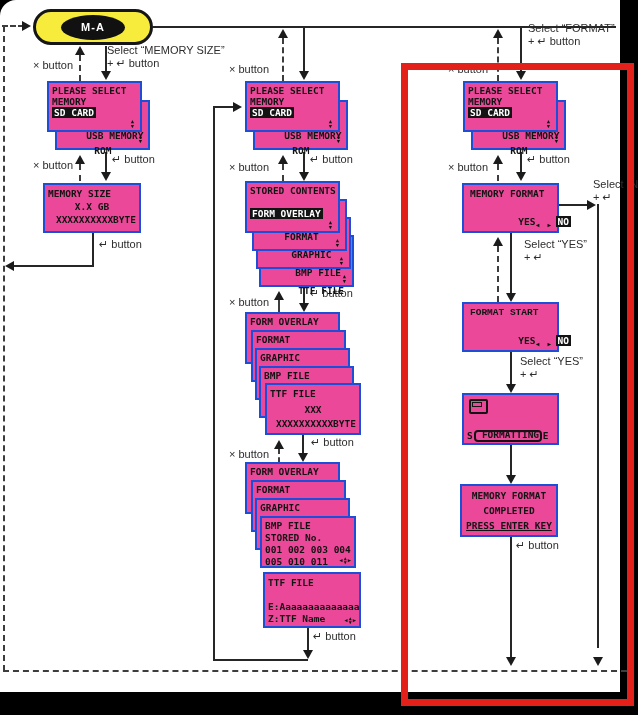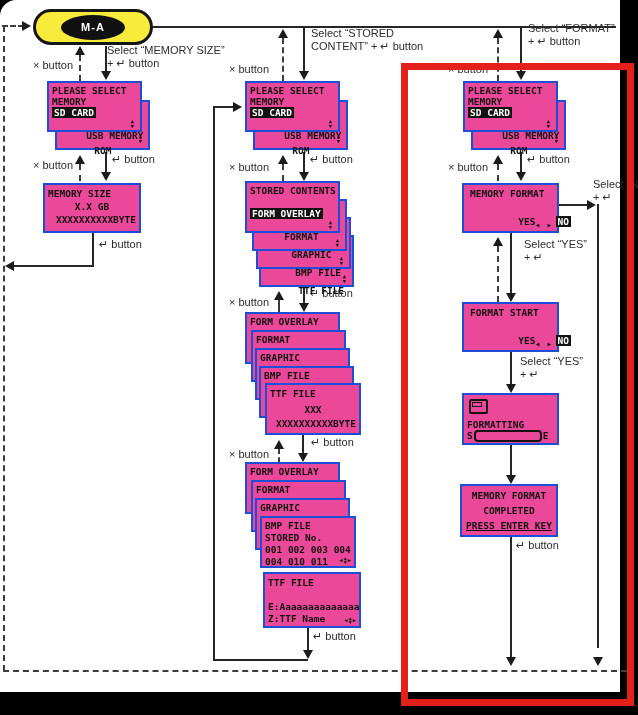--- a/index.html
+++ b/index.html
@@ -104,24 +104,20 @@
   <div class="lbl" style="left:99px;top:238px;">↵ button</div>
   <div class="vl" style="left:92px;top:233px;height:34px;"></div>
   <div class="hl" style="left:10px;top:265px;width:84px;"></div>
   <div class="ah l" style="left:5px;top:261px;"></div>
 
   <div class="ah u" style="left:278px;top:29px;"></div>
   <div class="dv" style="left:282px;top:38px;height:43px;"></div>
   <div class="lbl" style="left:229px;top:63px;">× button</div>
   <div class="vl" style="left:303px;top:27px;height:44px;"></div>
   <div class="ah d" style="left:299px;top:71px;"></div>
-  <div class="lbl" style="left:311px;top:27px;">
-    <div>Select “STORED</div>
-    <div>CONTENT” + ↵ button</div>
-  </div>
 
   <div class="vl" style="left:213px;top:106px;height:555px;"></div>
   <div class="hl" style="left:215px;top:106px;width:18px;"></div>
   <div class="ah r" style="left:233px;top:102px;"></div>
   <div class="hl" style="left:213px;top:659px;width:95px;"></div>
 
   <div class="lcd" style="left:253px;top:100px;width:95px;height:50px;z-index:10;">
     <div class="row" style="top:32px;">
       <span>ROM</span>
       <span class="ud"><i>▲</i><i>▼</i></span>
@@ -209,21 +205,21 @@
   <div class="lcd" style="left:251px;top:480px;width:95px;height:52px;z-index:20;">
     <div class="row" style="top:2px;">FORMAT</div>
   </div>
   <div class="lcd" style="left:255px;top:498px;width:95px;height:52px;z-index:30;">
     <div class="row" style="top:2px;">GRAPHIC</div>
   </div>
   <div class="lcd" style="left:260px;top:516px;width:96px;height:52px;z-index:40;">
     <div class="row" style="top:2px;">BMP FILE</div>
     <div class="row" style="top:14px;">STORED No.</div>
     <div class="row" style="top:26px;">001 002 003 004</div>
-    <div class="row" style="top:38px;">004 010 011</div>
+    <div class="row" style="top:38px;">005 010 011</div>
     <span class="fw">
         <i>◀</i>
         <span class="fud">
           <i>▲</i>
           <i>▼</i>
         </span>
         <i>▶</i>
       </span>
   </div>
 
@@ -300,41 +296,41 @@
   <div class="lbl" style="left:524px;top:238px;">
     <div>Select “YES”</div>
     <div>+ ↵</div>
   </div>
   <div class="vl" style="left:510px;top:233px;height:60px;"></div>
   <div class="ah d" style="left:506px;top:293px;"></div>
   <div class="ah u" style="left:493px;top:237px;"></div>
   <div class="dv" style="left:497px;top:246px;height:56px;"></div>
 
   <div class="lcd" style="left:462px;top:302px;width:97px;height:50px;">
-    <div class="row" style="top:3px;left:6px;">FORMAT START</div>
+    <div class="row" style="top:3px;left:6px;font-family:Liberation Mono, monospace;">FORMAT START</div>
     <div class="row" style="top:20px;left:6px;">
       <span style="margin-left:14px;">YES</span><span style="display:inline-block;width:20px;"></span><span class="inv">NO</span>
     </div>
     <span class="lr">
         <i>◀</i>
         <i>▶</i>
       </span>
   </div>
   <div class="lbl" style="left:520px;top:355px;">
     <div>Select “YES”</div>
     <div>+ ↵</div>
   </div>
   <div class="vl" style="left:510px;top:352px;height:32px;"></div>
   <div class="ah d" style="left:506px;top:384px;"></div>
 
   <div class="lcd" style="left:462px;top:393px;width:97px;height:52px;">
     <div class="cardicon">
         <div class="slot"></div>
       </div>
-    <div class="row" style="top:24px;">FORMATTING</div>
+    <div class="row" style="top:34px;text-align:center;">FORMATTING</div>
     <div class="row" style="top:35px;display:flex;align-items:center;">
       <span>S</span>
       <span class="pbar"></span>
       <span>E</span>
     </div>
   </div>
   <div class="vl" style="left:510px;top:445px;height:30px;"></div>
   <div class="ah d" style="left:506px;top:475px;"></div>
 
   <div class="lcd" style="left:460px;top:484px;width:98px;height:53px;">

